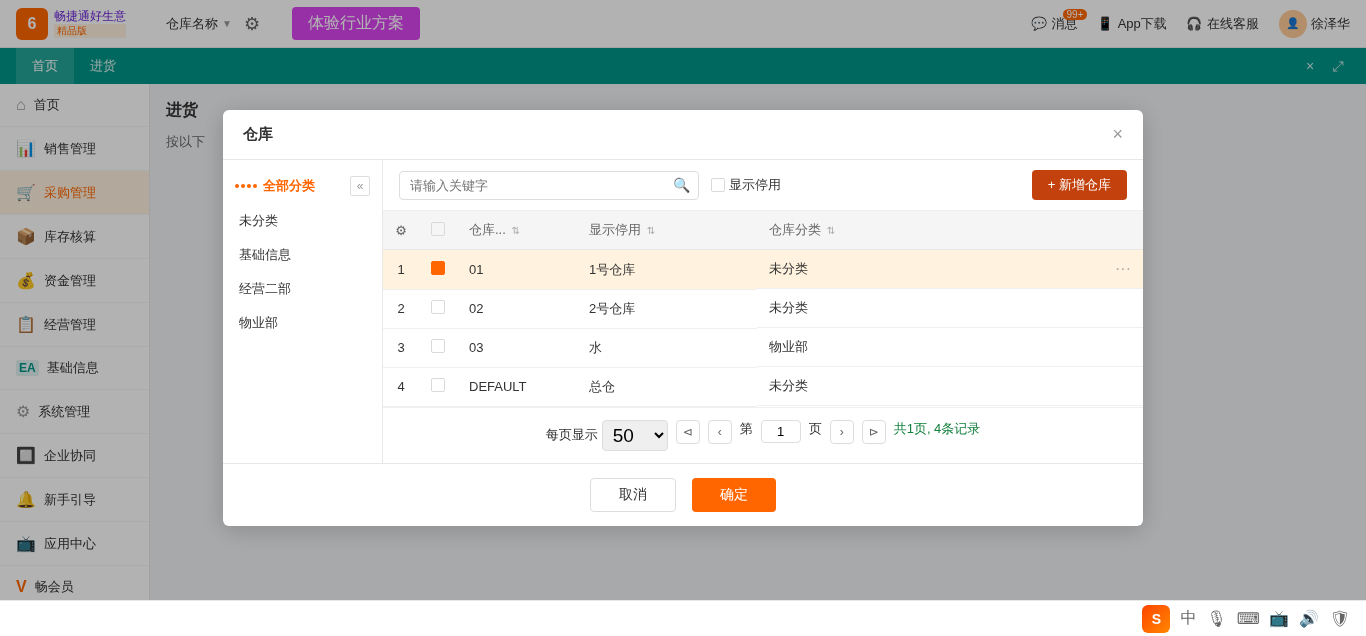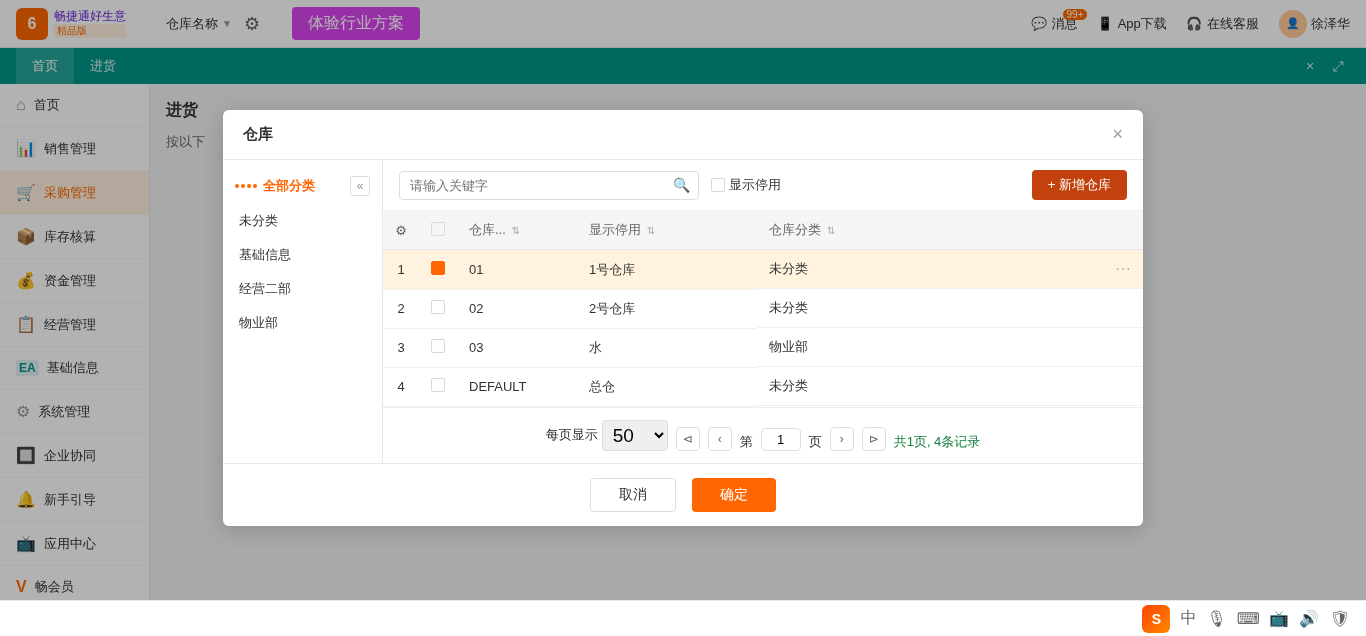--- a/index.html
+++ b/index.html
@@ -319,21 +319,21 @@
     .sort-icon { font-size: 10px; color: #aaa; margin-left: 2px; }
     .col-checkbox { width: 36px; }
     .col-code { width: 120px; }
     .col-name { width: 180px; }
     .col-cat { flex: 1; }
     .more-icon { color: #aaa; font-size: 16px; cursor: pointer; }
 
     
     .pagination {
       display: flex;
-      align-items: flex-end;
+      align-items: flex-start;
       justify-content: center;
       padding: 12px 16px;
       gap: 8px;
       border-top: 1px solid #f0f0f0;
       font-size: 13px;
       color: #333;
     }
     .per-page {
       display: flex; align-items: center; gap: 4px;
     }

